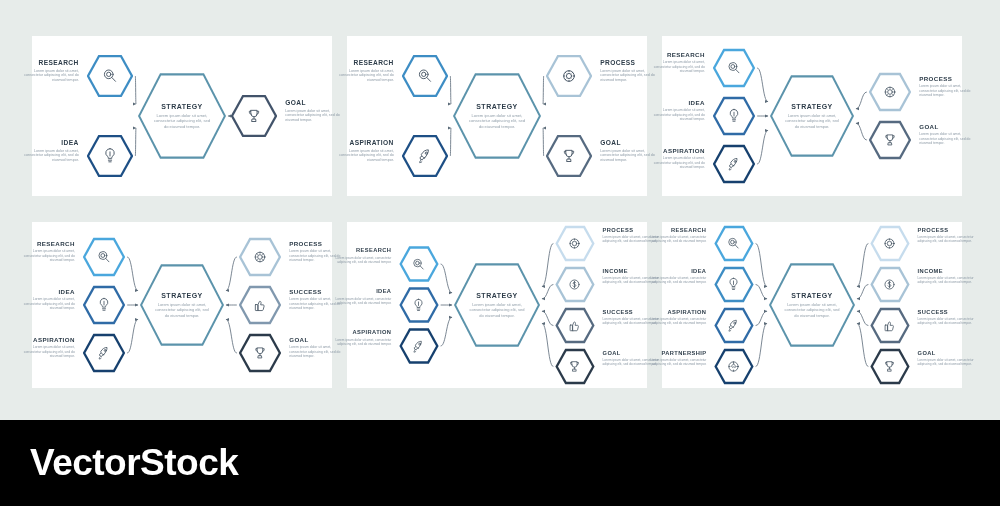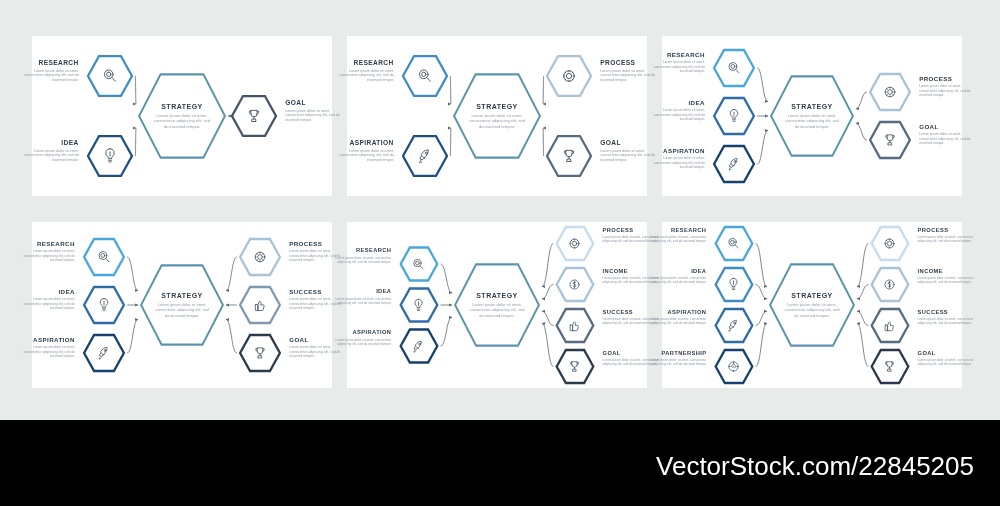--- a/index.html
+++ b/index.html
@@ -729,14 +729,14 @@
           <div class="inner">
             <div class="ct" style="font-size: 7px;">STRATEGY</div>
             <div class="cd" style="font-size: 4.042px;">Lorem ipsum dolor sit amet, consectetur adipiscing elit, sed do eiusmod tempor.</div>
           </div>
         </div>
       </div>
     </div>
 </div>
 
 <div class="footer">
-  <div class="url">VectorStock.com/22845205</div>
+  <div class="brand">VectorStock</div>
 </div>
 
 </body></html>

